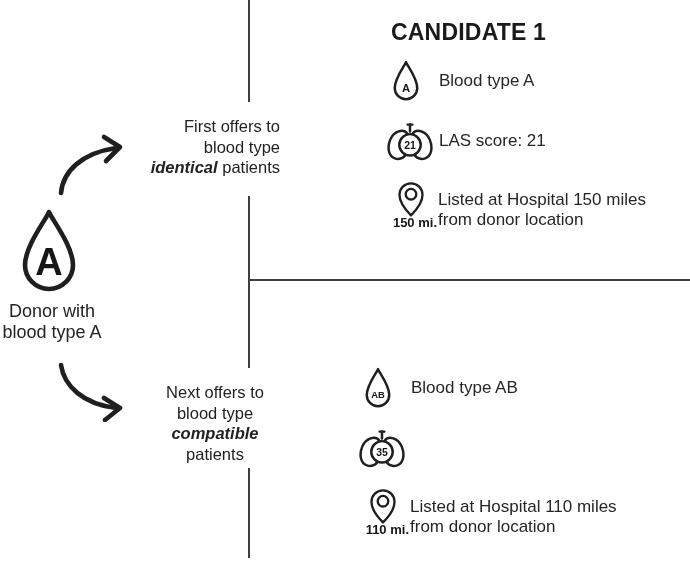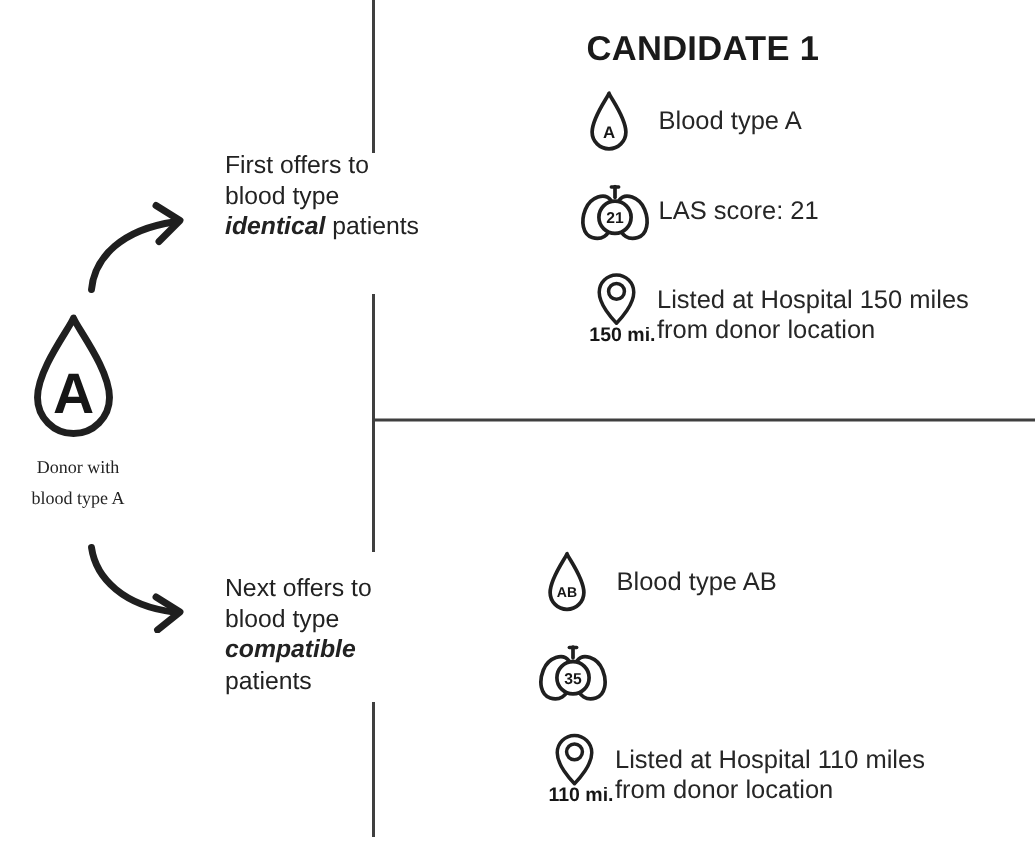--- a/index.html
+++ b/index.html
@@ -9,29 +9,29 @@
   }
   .vline{position:absolute;left:248px;width:1.5px;background:#3f3f3f;}
   .vseg1{top:0;height:102px;}
   .vseg2{top:196px;height:172px;}
   .vseg3{top:468px;height:90px;}
   .hline{position:absolute;left:248px;top:279px;width:442px;height:2px;background:#3f3f3f;}
 
   .donor-icon{position:absolute;left:18px;top:208px;}
   .donor-label{
     position:absolute;left:0;top:301px;width:104px;text-align:center;
-    font-size:12px;line-height:20.5px;color:#232323;font-family:Liberation Serif, serif;
+    font-size:18px;line-height:20.5px;color:#232323;
   }
 
   .arrow-top{position:absolute;left:50px;top:133px;}
   .arrow-bottom{position:absolute;left:50px;top:360px;}
 
   .offer{position:absolute;left:150px;width:130px;font-size:16.5px;line-height:20.5px;color:#222;}
-  .offer-1{top:100px;}
-  .offer-2{top:382px;}
+  .offer-1{top:116px;text-align:right;}
+  .offer-2{top:382px;text-align:center;}
   .offer .em{font-weight:bold;font-style:italic;}
 
   .cand{position:absolute;left:357px;width:333px;height:240px;}
   .cand-1{top:19px;margin-left:28px;}
   .cand-2{top:326px;}
   .cand-title{position:absolute;left:6px;top:0;font-size:23px;font-weight:800;color:#1a1a1a;letter-spacing:.2px;white-space:nowrap;}
   .row-icon-drop{position:absolute;left:6px;top:40px;}
   .row-label-blood{position:absolute;left:54px;top:52px;font-size:17px;color:#262626;white-space:nowrap;}
   .row-icon-lungs{position:absolute;left:0;top:104px;}
   .row-label-las{position:absolute;left:54px;top:112px;font-size:17px;color:#262626;white-space:nowrap;}

